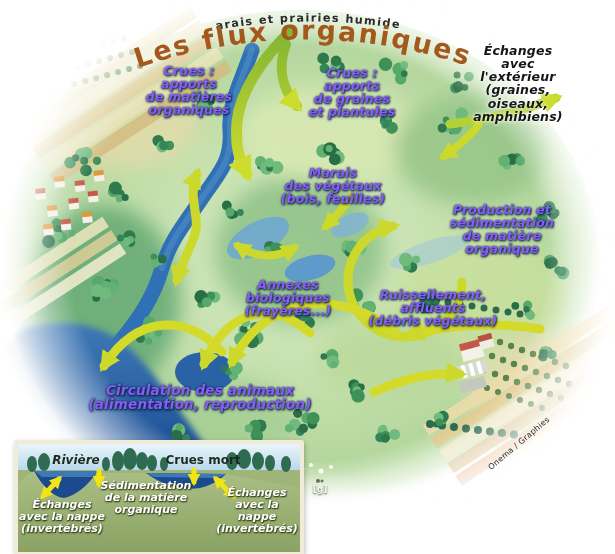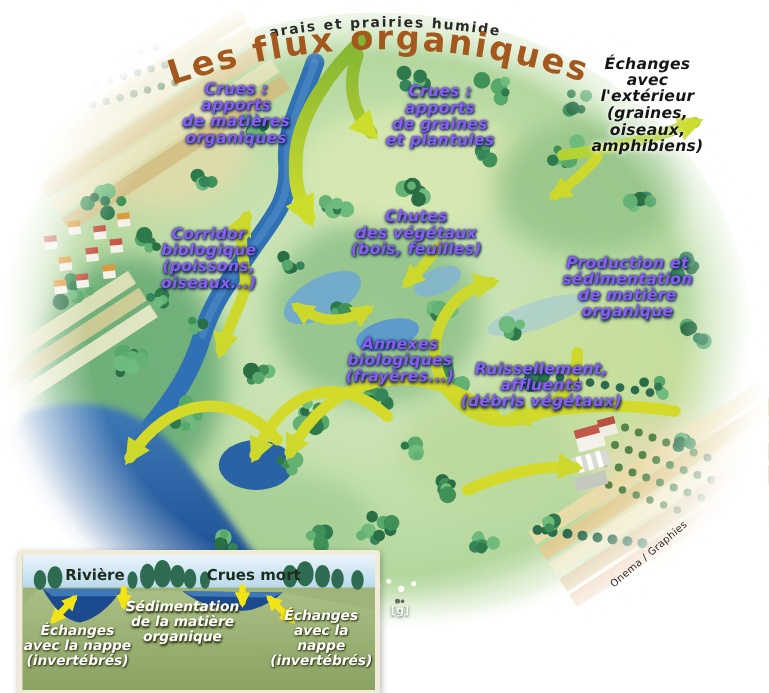--- a/index.html
+++ b/index.html
@@ -514,37 +514,35 @@
 (graines, oiseaux,
 amphibiens)</div>
 <div class="label" style="left:189px;top:64px;">Crues :
 apports
 de matières
 organiques</div>
 <div class="label" style="left:352px;top:66px;">Crues :
 apports
 de graines
 et plantules</div>
-<div class="label" style="left:333px;top:166px;">Chutes
+<div class="label" style="left:333px;top:166px;">Marais
 des végétaux
 (bois, feuilles)</div>
-<div class="label" style="left:167px;top:180px;">Corridor
-biologique
-(poissons,
-oiseaux...)</div>
 <div class="label" style="left:502px;top:203px;">Production et
 sédimentation
 de matière
 organique</div>
-<div class="label" style="left:288px;top:268px;margin-left:32px;">Annexes
+<div class="label" style="left:288px;top:278px;">Annexes
 biologiques
 (frayères...)</div>
 <div class="label" style="left:433px;top:288px;">Ruissellement,
 affluents
 (débris végétaux)</div>
+<div class="label big" style="left:200px;top:383px;">Circulation des animaux
+(alimentation, reproduction)</div>
 
 <div id="inset">
   <svg width="282" height="108" viewBox="0 0 282 108">
     <defs>
       <linearGradient id="skyG" x1="0" y1="0" x2="0" y2="1">
         <stop offset="0" stop-color="#eaf5fb"></stop>
             <stop offset="1" stop-color="#b9d9ec"></stop>
       </linearGradient>
       <linearGradient id="groundG" x1="0" y1="0" x2="0" y2="1">
         <stop offset="0" stop-color="#aabf85"></stop>
@@ -575,21 +573,21 @@
           <ellipse cx="252" cy="19" rx="5" ry="8"></ellipse>
       <ellipse cx="268" cy="20" rx="5" ry="8"></ellipse>
     </g>
     <g stroke="#f2e414" stroke-width="5" stroke-linecap="round" fill="none">
       <path d="M81,27 L81,40" marker-end="url(#mY2)"></path>
       <path d="M176,26 L176,38" marker-end="url(#mY2)"></path>
       <path d="M25,52 L41,35" marker-start="url(#mY2)" marker-end="url(#mY2)"></path>
       <path d="M198,35 L215,52" marker-start="url(#mY2)" marker-end="url(#mY2)"></path>
     </g>
   </svg>
-  <div class="inset-label dark" style="left:58px;top:10px;">Rivière</div>
+  <div class="inset-label dark" style="left:58px;top:10px;font-style:italic;">Rivière</div>
   <div class="inset-label dark" style="left:185px;top:10px;">Crues mort</div>
   <div class="inset-label" style="left:128px;top:36px;">Sédimentation
 de la matière
 organique</div>
   <div class="inset-label" style="left:44px;top:55px;">Échanges
 avec la nappe
 (invertébrés)</div>
   <div class="inset-label" style="left:239px;top:43px;">Échanges
 avec la nappe
 (invertébrés)</div>

